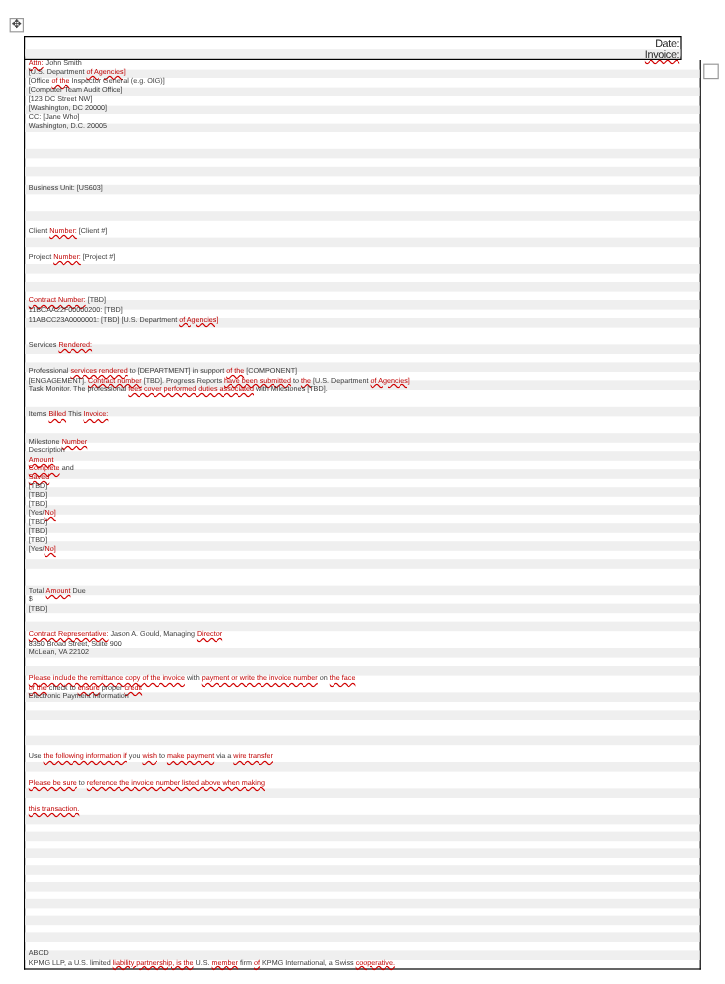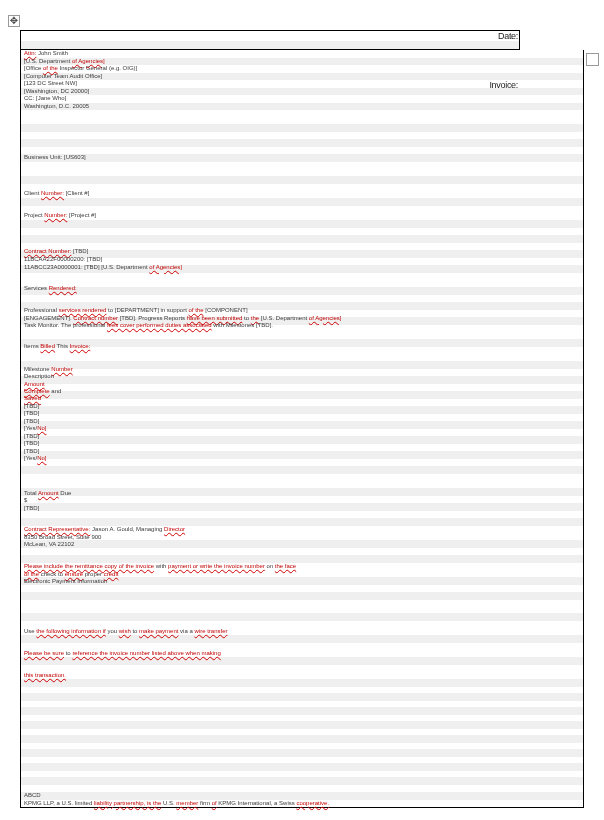--- a/index.html
+++ b/index.html
@@ -1,35 +1,35 @@
 <!DOCTYPE html>
 <html><head>
 <meta charset="utf-8">
 <style>
   html, body { margin:0; padding:0; background:#ffffff; }
   body { width:604px; height:820px; position:relative; overflow:hidden;
          font-family:"Liberation Sans", sans-serif; color:#333; }
   .move-handle { position:absolute; left:8px; top:15px; width:12px; height:12px;
          border:1px solid #9a9a9a; background:#fff; box-sizing:border-box;
          font-size:10px; line-height:10px; text-align:center; color:#444; }
-  .header-box { position:absolute; left:20px; top:30px; width:500px; height:20px;
+  .header-box { position:absolute; left:20px; top:30px; width:548px; height:20px;
          border:1px solid #000; border-bottom:3px solid #000; box-sizing:border-box; background:#fff; }
   .header-box .stripe { position:absolute; left:0; right:0; top:10px; height:8px; background:#efefef; }
   .header-box .hl { position:absolute; right:1px; font-size:9px; color:#222; letter-spacing:-0.3px; }
   .hl.date { top:0px; }
   .hl.invoice { top:9px; }
   .side-box { position:absolute; left:586px; top:53px; width:13px; height:13px;
          border:1px solid #9a9a9a; background:#fff; box-sizing:border-box; }
   .doc { position:absolute; left:20px; top:50px; width:564px; height:758px;
          border-left:1px solid #000; border-right:1px solid #000; border-bottom:1px solid #000;
          box-sizing:border-box; }
   .row { position:absolute; left:0; right:0; height:7.5px; }
   .row.g { background:#efefef; }
   .txt { position:absolute; left:3px; font-size:6px; line-height:7.5px; white-space:nowrap; color:#3a3a3a; }
-  .sp { text-decoration: underline wavy #d00000; text-decoration-thickness:1px; color:#c00000;margin-top:40px; }
+  .sp { text-decoration: underline wavy #d00000; text-decoration-thickness:1px; color:#c00000; }
 </style>
 </head>
 <body>
 
 <div class="move-handle">✥</div>
 
 <div class="header-box">
   <div class="stripe"></div>
   <span class="hl date">Date:</span>
   <span class="hl invoice sp" style="color:#222">Invoice:</span>

